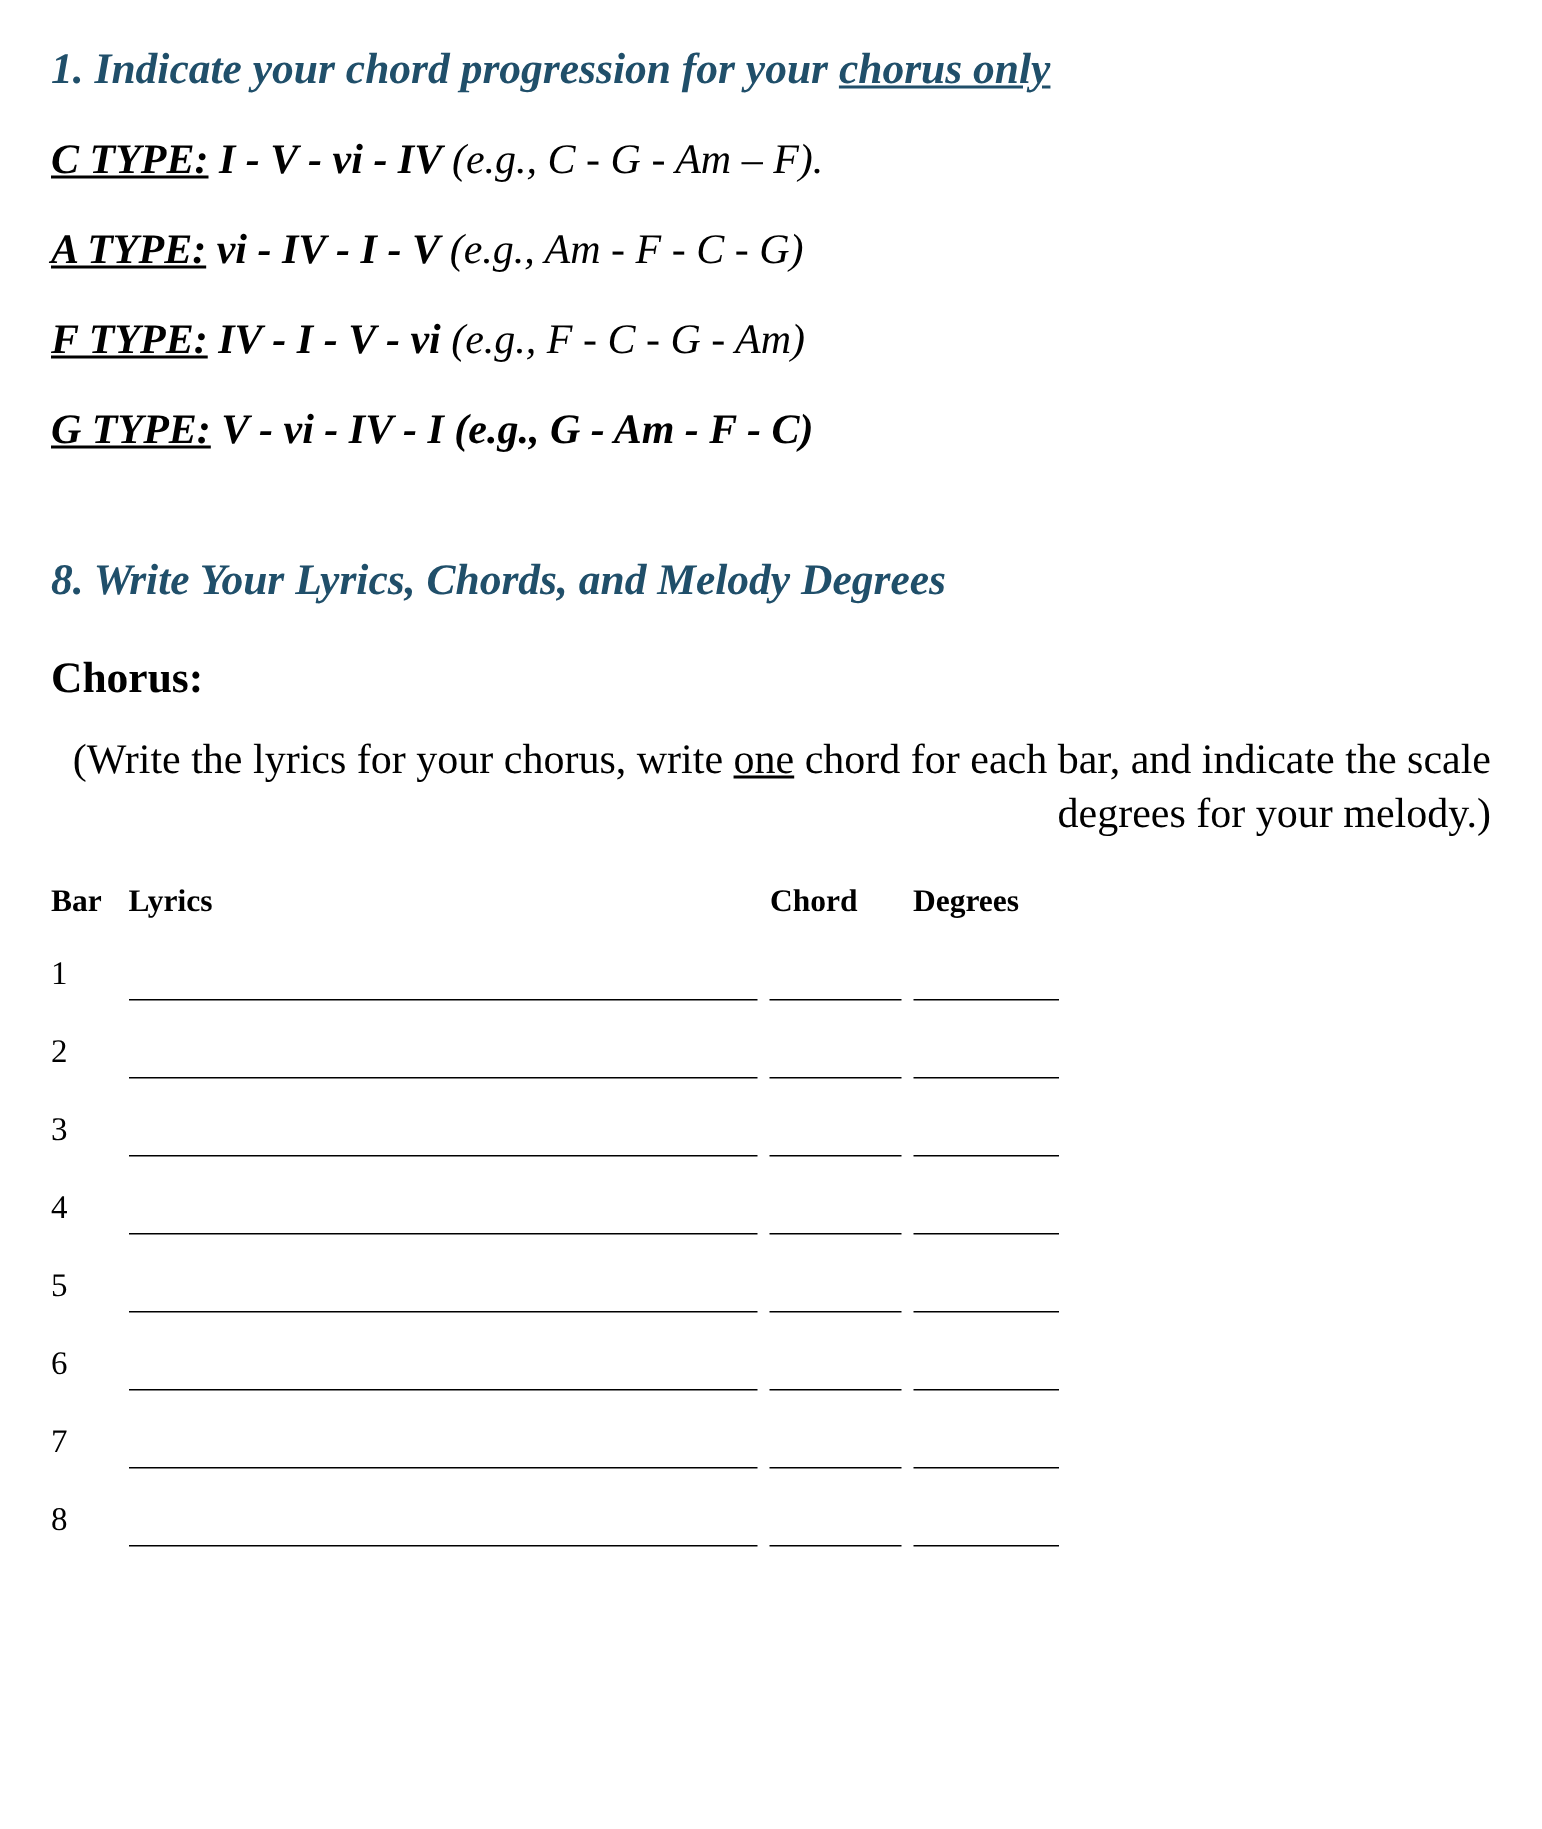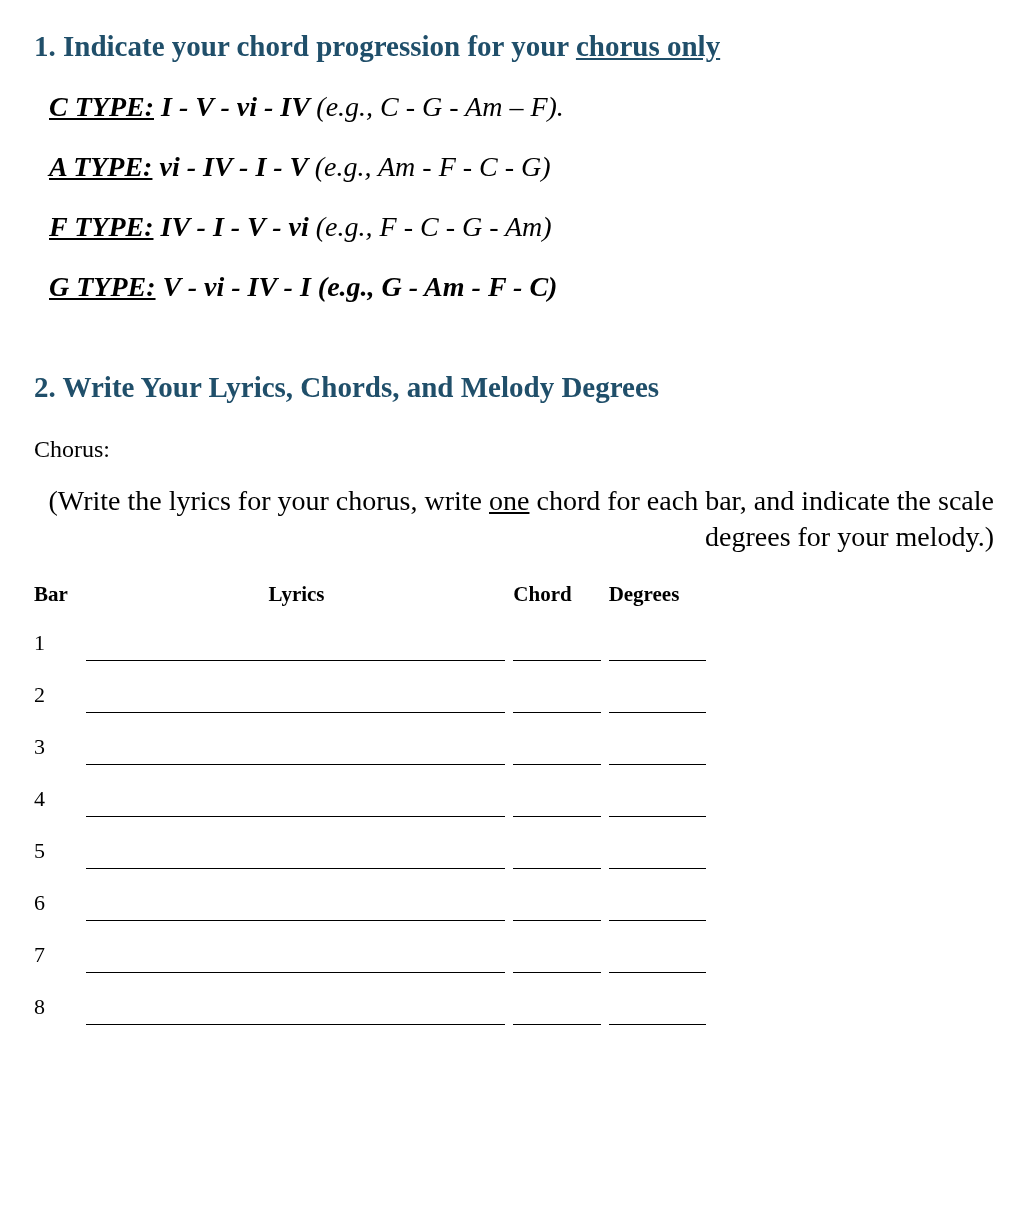--- a/index.html
+++ b/index.html
@@ -5,61 +5,62 @@
   body {
     font-family: "Times New Roman", Times, serif;
     margin: 0;
     padding: 30px 34px;
     width: 1028px;
     box-sizing: border-box;
     color: #000;
     background: #fff;
   }
   .section-heading {
+    font-style: italic;
     font-weight: bold;
     color: #204f6a;
     font-size: 29px;
     margin: 0 0 28px 0;
   }
   .ul { text-decoration: underline; }
   .prog-line {
     font-size: 28px;
     font-style: italic;
-    margin: 0 0 28px 15px;
+    margin: 0 0 28px 0;
     color: #000;
   }
   .prog-line .label {
     font-weight: bold;
     text-decoration: underline;
   }
   .prog-line .bold { font-weight: bold; }
   .gap { height: 40px; }
   .sub-heading {
-    font-size: 24px;
-    font-weight: normal;
+    font-size: 29px;
+    font-weight: bold;
     margin: 32px 0 20px 0;
   }
   .instr {
     font-size: 28px;
     line-height: 1.3;
     margin: 0 0 22px 0;
     text-align: right;
   }
   table.chorus {
     border-collapse: collapse;
     width: 680px;
     font-size: 21px;
   }
   table.chorus th {
     text-align: left;
     font-weight: bold;
     padding: 4px 6px 10px 0;
   }
   table.chorus th:nth-child(1){ width: 46px; }
-  table.chorus th:nth-child(2){ width: 430px; text-align: center;}
+  table.chorus th:nth-child(2){ width: 430px; text-align: left;}
   table.chorus th:nth-child(3){ width: 90px; margin-top: 18px; }
   table.chorus th:nth-child(4){ width: 100px; margin-top: 12px; }
   table.chorus td {
     padding: 0 8px 0 0;
     height: 52px;
     vertical-align: bottom;
     font-size: 22px;
   }
   table.chorus td.num {
     vertical-align: middle;
@@ -88,21 +89,21 @@
 <p class="prog-line">
   <span class="label">F TYPE:</span><span class="bold"> IV - I - V - vi </span><span>(e.g., F - C - G - Am)</span>
 </p>
 
 <p class="prog-line">
   <span class="label">G TYPE:</span><span class="bold"> V - vi - IV - I </span><span class="bold">(e.g., G - Am - F - C)</span>
 </p>
 
 <div class="gap"></div>
 
-<p class="section-heading">2. Write Your Lyrics, Chords, and Melody Degrees</p>
+<p class="section-heading">8. Write Your Lyrics, Chords, and Melody Degrees</p>
 
 <p class="sub-heading">Chorus:</p>
 
 <p class="instr">
   <span>(Write the lyrics for your chorus, write </span><span class="ul">one</span><span> chord for each bar, and indicate the scale degrees for your melody.)</span>
 </p>
 
 <table class="chorus">
   <thead>
     <tr>

